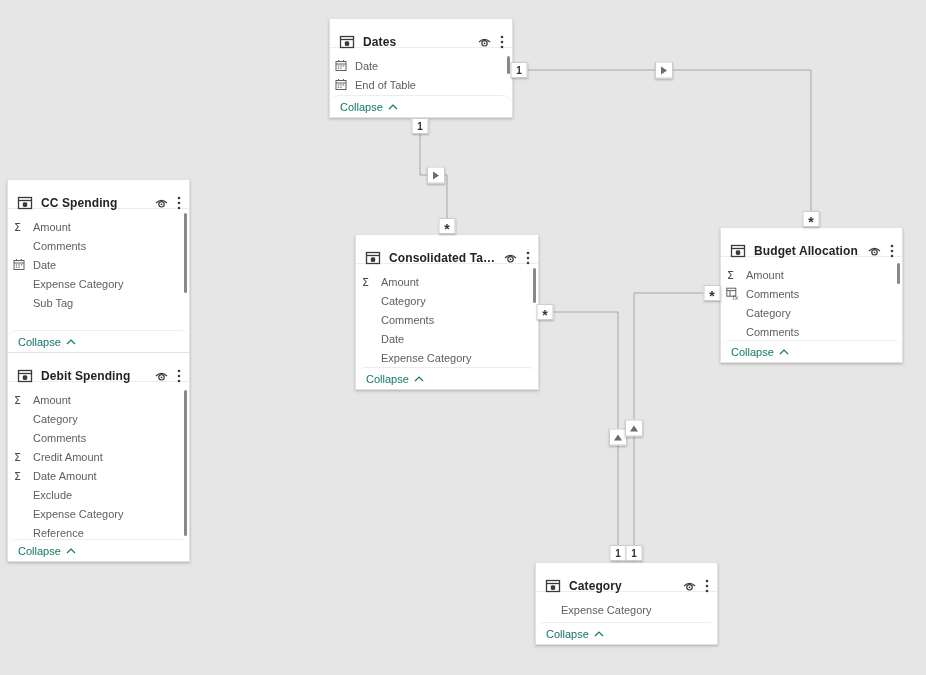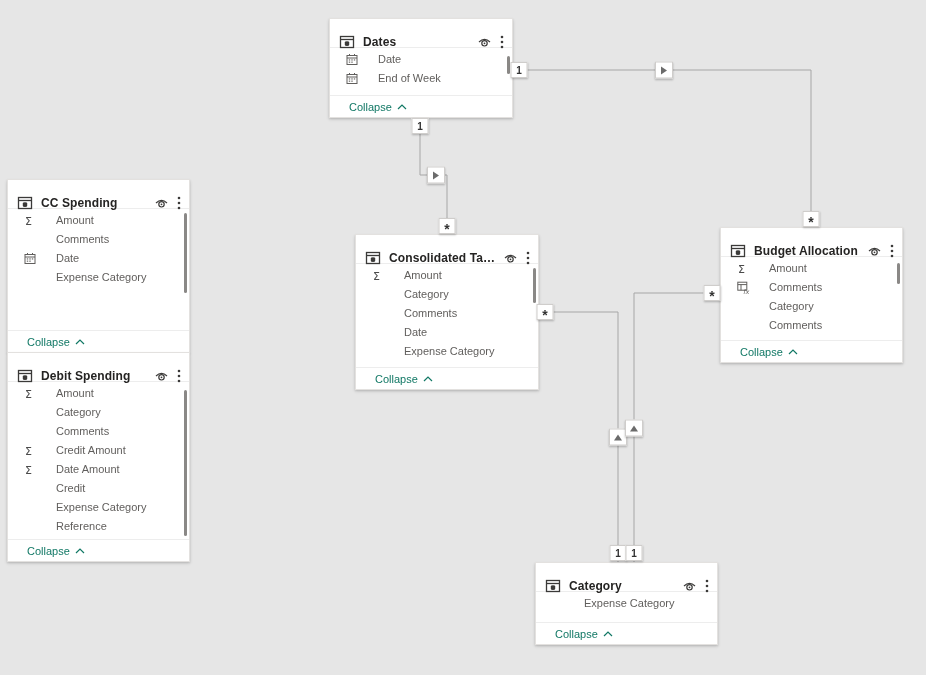--- a/index.html
+++ b/index.html
@@ -11,25 +11,25 @@
 
   .table-card{position:absolute;background:#fff;z-index:3;
     box-shadow:0 0.6px 1.8px rgba(0,0,0,.12),0 1.6px 3.6px rgba(0,0,0,.12);
     border:1px solid #e3e1df;box-sizing:border-box;display:flex;flex-direction:column;}
   .card-header{height:29px;flex:0 0 29px;display:flex;align-items:center;
     padding:18px 8px 0 9px;gap:8px;border-bottom:1px solid #ededed;box-sizing:border-box;}
   .card-title{flex:1;font-size:12px;font-weight:700;color:#252423;white-space:nowrap;
     overflow:hidden;text-overflow:ellipsis;letter-spacing:.1px;}
   .hicon{display:flex;align-items:center;justify-content:center;flex:0 0 auto;cursor:pointer;}
   .fields{flex:1;padding:5px 0 2px 0;overflow:hidden;position:relative;}
-  .field-row{height:19px;display:flex;align-items:flex-start;padding-left:16px;gap:12px;}
+  .field-row{height:19px;display:flex;align-items:flex-end;padding-left:5px;gap:0;}
   .field-icon{width:20px;flex:0 0 20px;display:flex;align-items:center;color:#4a4a4a;}
   .field-label{font-size:11px;color:#605e5c;white-space:nowrap;}
   .collapse-row{flex:0 0 22px;height:22px;border-top:1px solid #ededed;display:flex;
-    align-items:center;gap:5px;padding-left:19px;box-sizing:border-box;cursor:pointer;}
+    align-items:center;gap:5px;padding-left:10px;box-sizing:border-box;cursor:pointer;border-radius:9px;}
   .collapse-label{font-size:11px;color:#117865;}
   .vthumb{position:absolute;right:2px;width:3px;background:#8a8886;border-radius:2px;z-index:4;}
 
   .badge{position:absolute;transform:translate(-50%,-50%);min-width:13px;height:14px;
     background:#fff;border:1px solid #cfcdcb;box-shadow:0 1px 2px rgba(0,0,0,.25);
     display:flex;align-items:center;justify-content:center;z-index:5;
     font-size:10px;font-weight:700;color:#333;box-sizing:content-box;padding:0 1px;}
   .badge.many{font-size:14px;}
   .badge.many span{display:block;margin-top:6px;line-height:6px;}
   .badge.arrow{width:14px;height:15px;}
@@ -140,21 +140,21 @@
               <line x1="1" y1="5" x2="11" y2="5" stroke="#605e5c" stroke-width="1"></line>
               <line x1="3.5" y1="1" x2="3.5" y2="2.5" stroke="#605e5c" stroke-width="1"></line>
               <line x1="8.5" y1="1" x2="8.5" y2="2.5" stroke="#605e5c" stroke-width="1"></line>
               <rect x="2.8" y="6.4" width="1.4" height="1.1" fill="#605e5c"></rect>
               <rect x="5.3" y="6.4" width="1.4" height="1.1" fill="#605e5c"></rect>
               <rect x="7.8" y="6.4" width="1.4" height="1.1" fill="#605e5c"></rect>
               <rect x="2.8" y="8.6" width="1.4" height="1.1" fill="#605e5c"></rect>
               <rect x="5.3" y="8.6" width="1.4" height="1.1" fill="#605e5c"></rect>
             </svg>
           </span>
-          <span class="field-label">End of Week</span>
+          <span class="field-label">End of Table</span>
         </div>
       </div>
     <div class="vthumb" style="top:37px;height:18px;"></div>
     <div class="collapse-row">
       <span class="collapse-label">Collapse</span>
       <span class="hicon js-chevron-icon">
           <svg width="10" height="6" viewBox="0 0 10 6">
             <polyline points="1,5 5,1 9,5" fill="none" stroke="#117865" stroke-width="1.2"></polyline>
           </svg>
         </span>
@@ -213,20 +213,24 @@
               <rect x="2.8" y="8.6" width="1.4" height="1.1" fill="#605e5c"></rect>
               <rect x="5.3" y="8.6" width="1.4" height="1.1" fill="#605e5c"></rect>
             </svg>
           </span>
           <span class="field-label">Date</span>
         </div>
         <div class="field-row">
           <span class="field-icon"></span>
           <span class="field-label">Expense Category</span>
         </div>
+        <div class="field-row">
+          <span class="field-icon"></span>
+          <span class="field-label">Sub Tag</span>
+        </div>
       </div>
     <div class="vthumb" style="top:33px;height:80px;"></div>
     <div class="collapse-row">
       <span class="collapse-label">Collapse</span>
       <span class="hicon js-chevron-icon">
           <svg width="10" height="6" viewBox="0 0 10 6">
             <polyline points="1,5 5,1 9,5" fill="none" stroke="#117865" stroke-width="1.2"></polyline>
           </svg>
         </span>
     </div>
@@ -286,21 +290,21 @@
         <div class="field-row">
           <span class="field-icon">
             <svg width="12" height="13" viewBox="0 0 12 13">
               <text x="1" y="10.5" font-size="11" fill="#4a4a4a" font-family="DejaVu Sans, sans-serif">Σ</text>
             </svg>
           </span>
           <span class="field-label">Date Amount</span>
         </div>
         <div class="field-row">
           <span class="field-icon"></span>
-          <span class="field-label">Credit</span>
+          <span class="field-label">Exclude</span>
         </div>
         <div class="field-row">
           <span class="field-icon"></span>
           <span class="field-label">Expense Category</span>
         </div>
         <div class="field-row">
           <span class="field-icon"></span>
           <span class="field-label">Reference</span>
         </div>
       </div>

